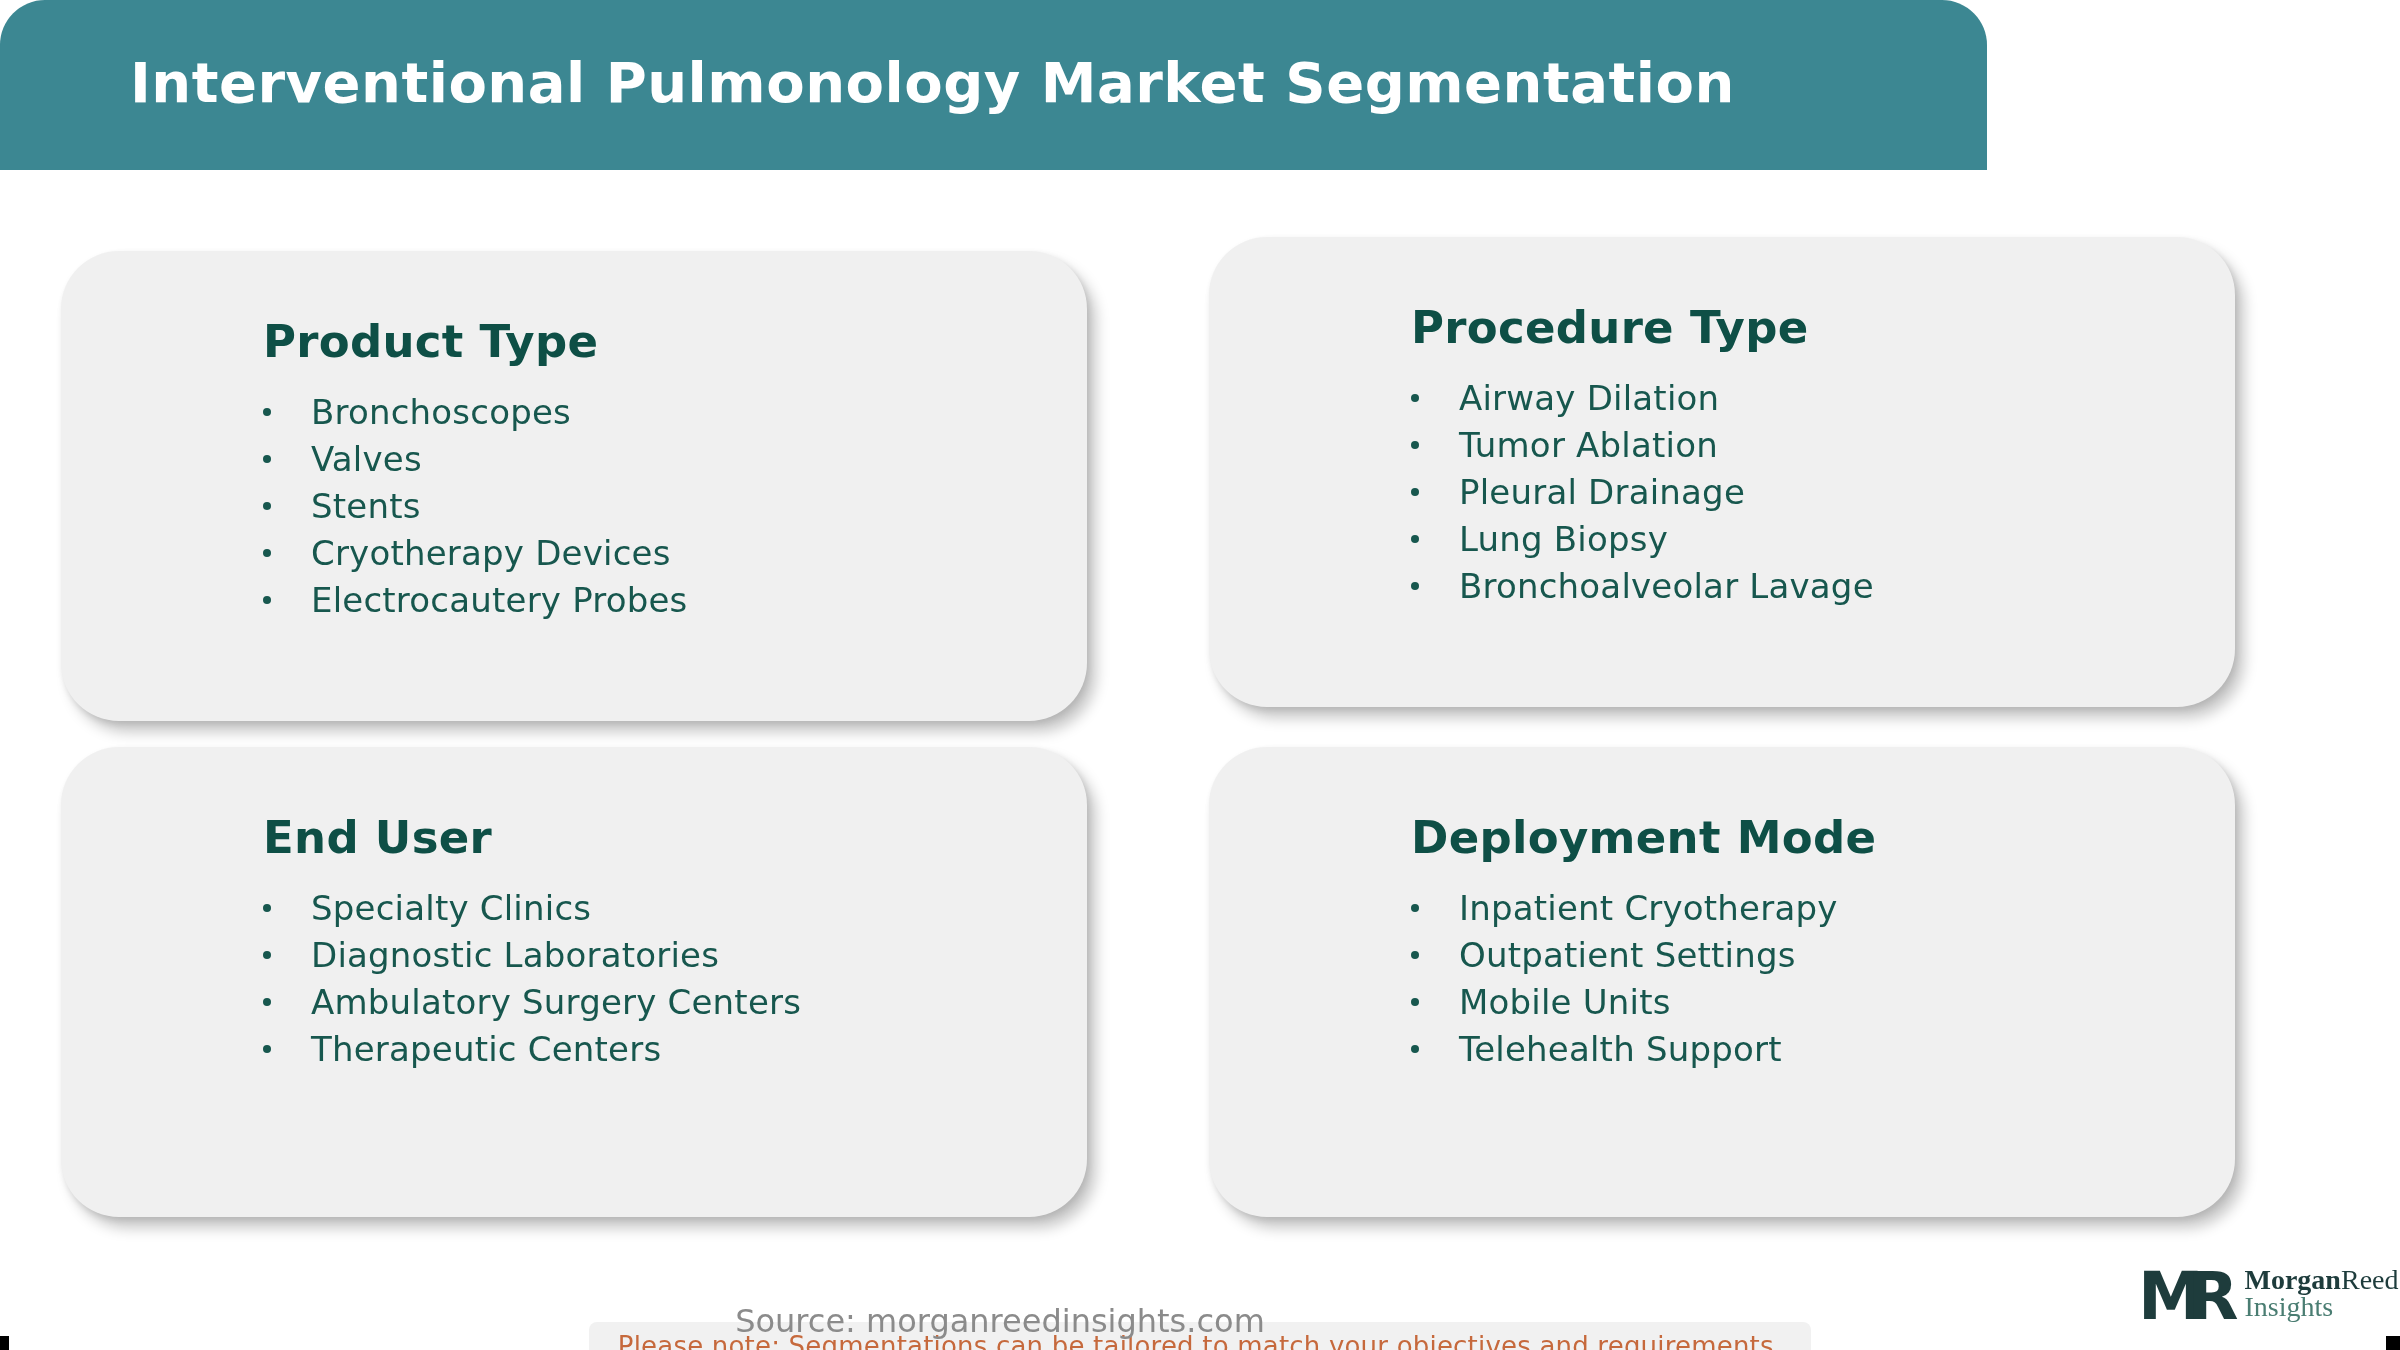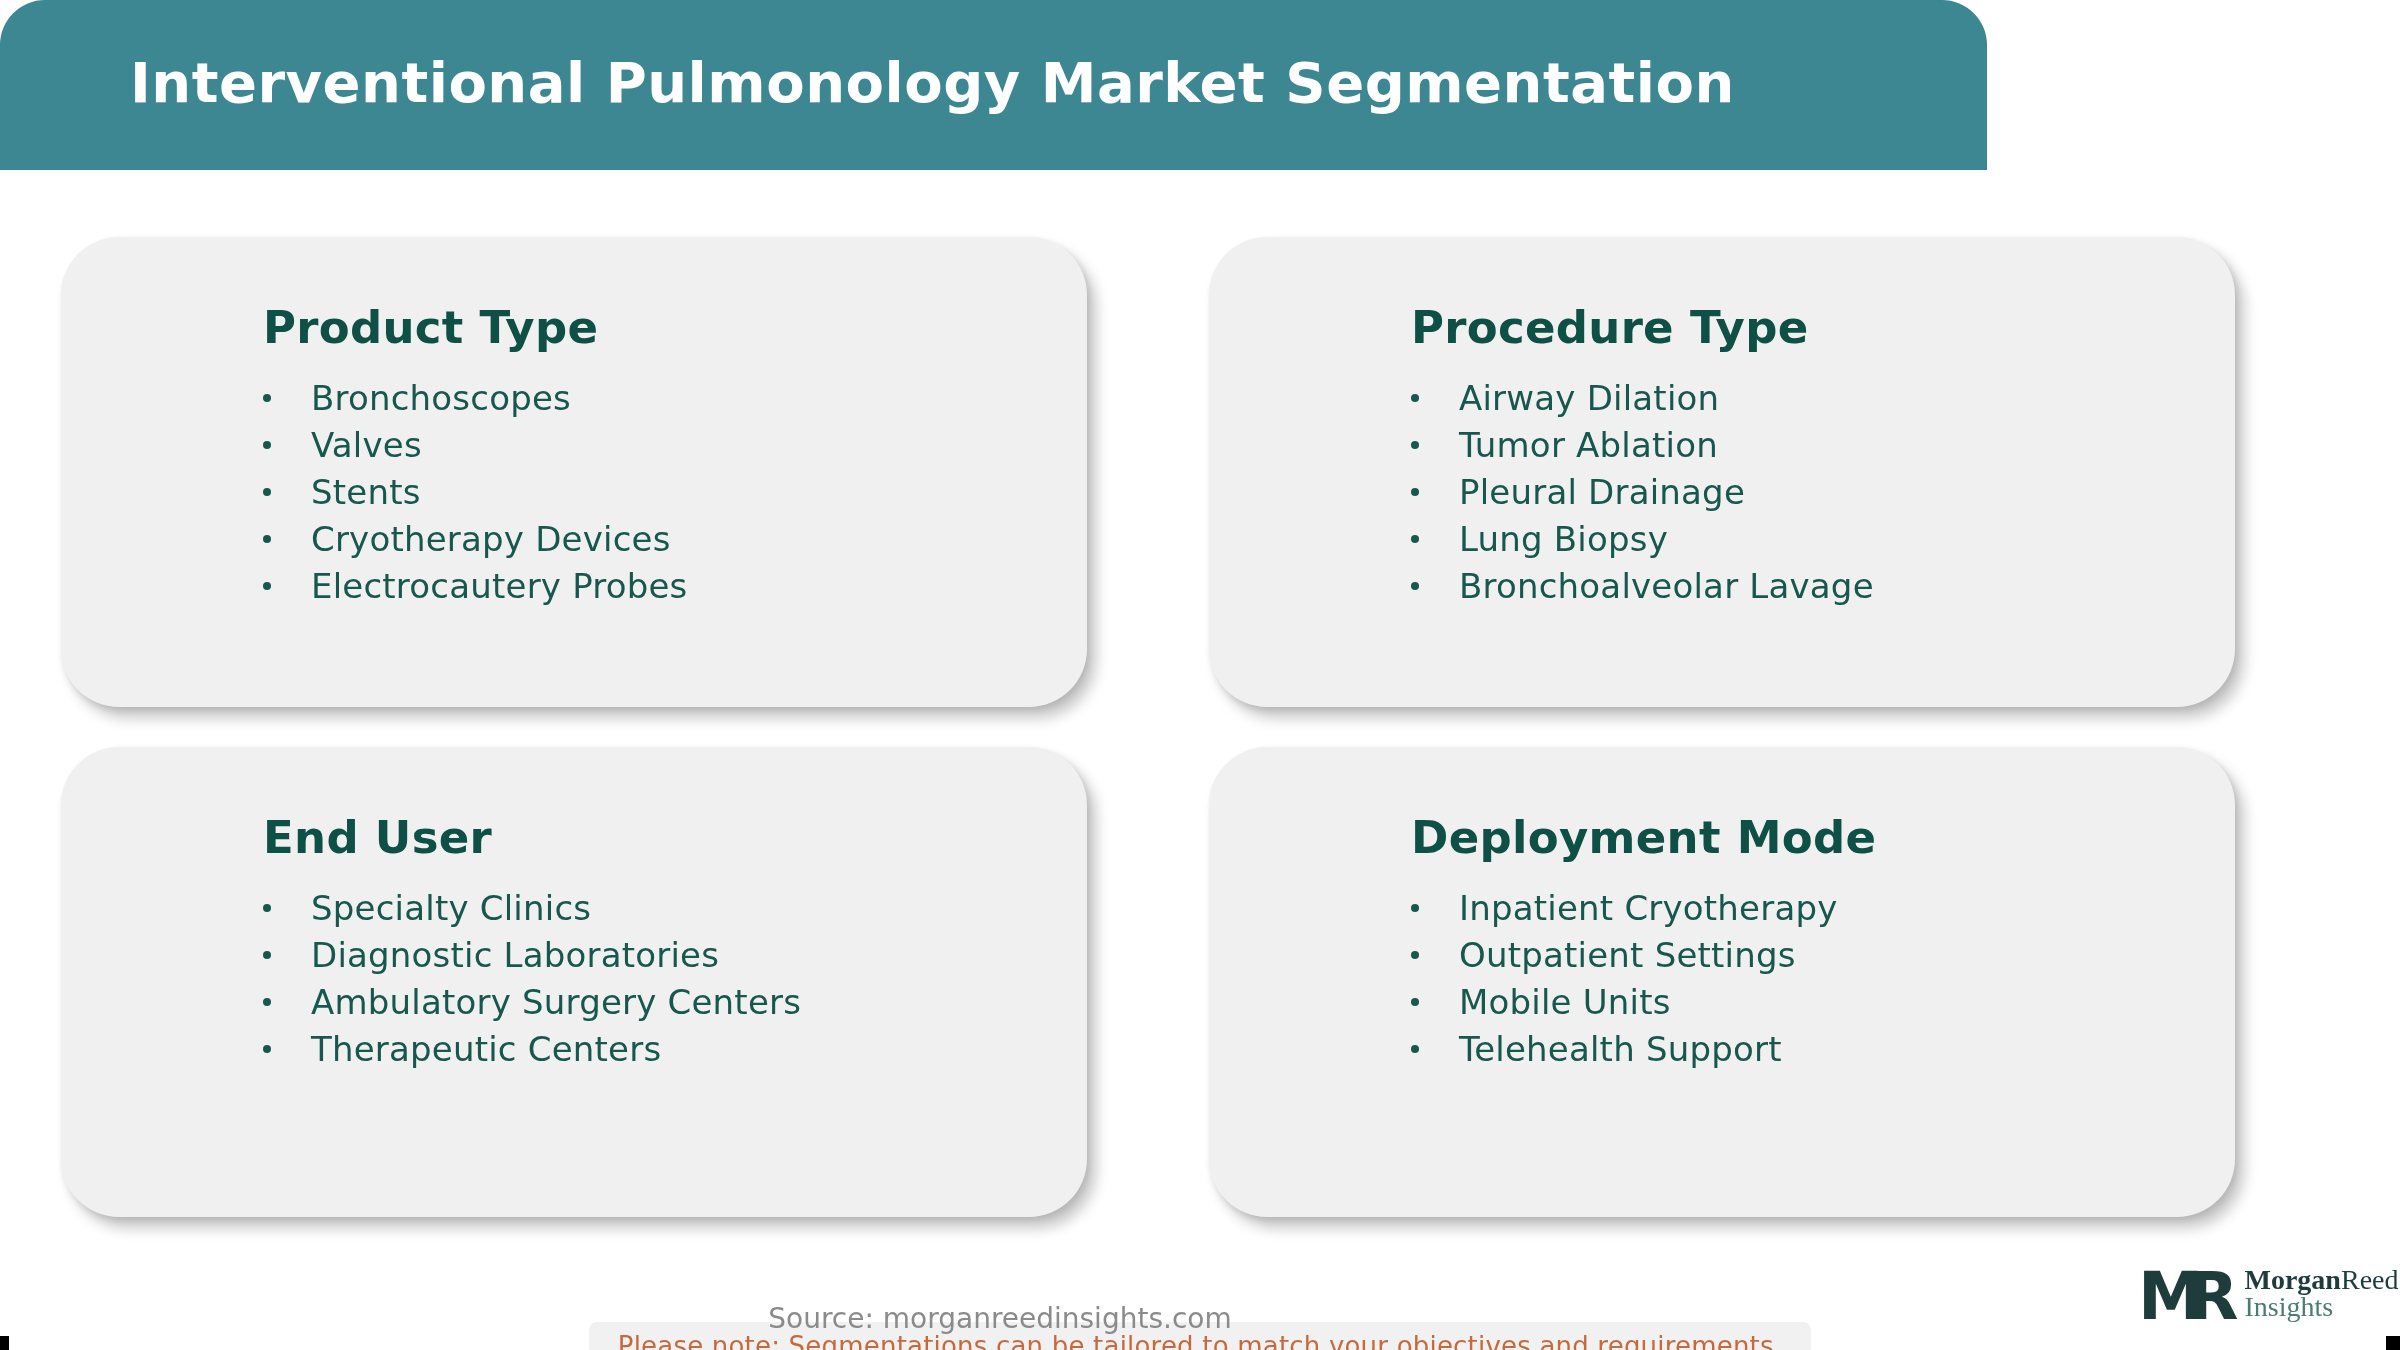--- a/index.html
+++ b/index.html
@@ -36,21 +36,21 @@
   }
 
   
   .card{
     position:absolute;width:1026px;height:470px;
     background:var(--card-bg);
     border-radius:58px;
     box-shadow:9px 11px 14px rgba(0,0,0,.22), 2px 3px 6px rgba(0,0,0,.10);
     padding:64px 60px 0 202px;
   }
-  .card-1{left:61px;top:237px;}
+  .card-1{left:61px;top:251px;}
   .card-2{left:1209px;top:237px;}
   .card-3{left:61px;top:747px;}
   .card-4{left:1209px;top:747px;}
   .card h2{
     color:var(--title-color);
     font-size:45px;font-weight:700;letter-spacing:.3px;
     margin-bottom:20px;
   }
   .card ul{list-style:none;}
   .card li{
@@ -74,21 +74,21 @@
     display:flex;align-items:center;justify-content:center;
   }
   .note span{
     color:var(--note-color);font-size:26px;letter-spacing:.2px;white-space:nowrap;
   }
 
   
   .source{
     position:absolute;left:0;top:1302px;width:2000px;
     text-align:center;
-    color:var(--source-color);font-size:28px;
+    color:var(--source-color);font-size:32px;
   }
 
   
   .logo{
     position:absolute;left:2138px;top:1266px;
     display:flex;align-items:flex-start;
   }
   .monogram{
     font-weight:700;font-size:66px;line-height:62px;
     color:var(--logo-dark);

